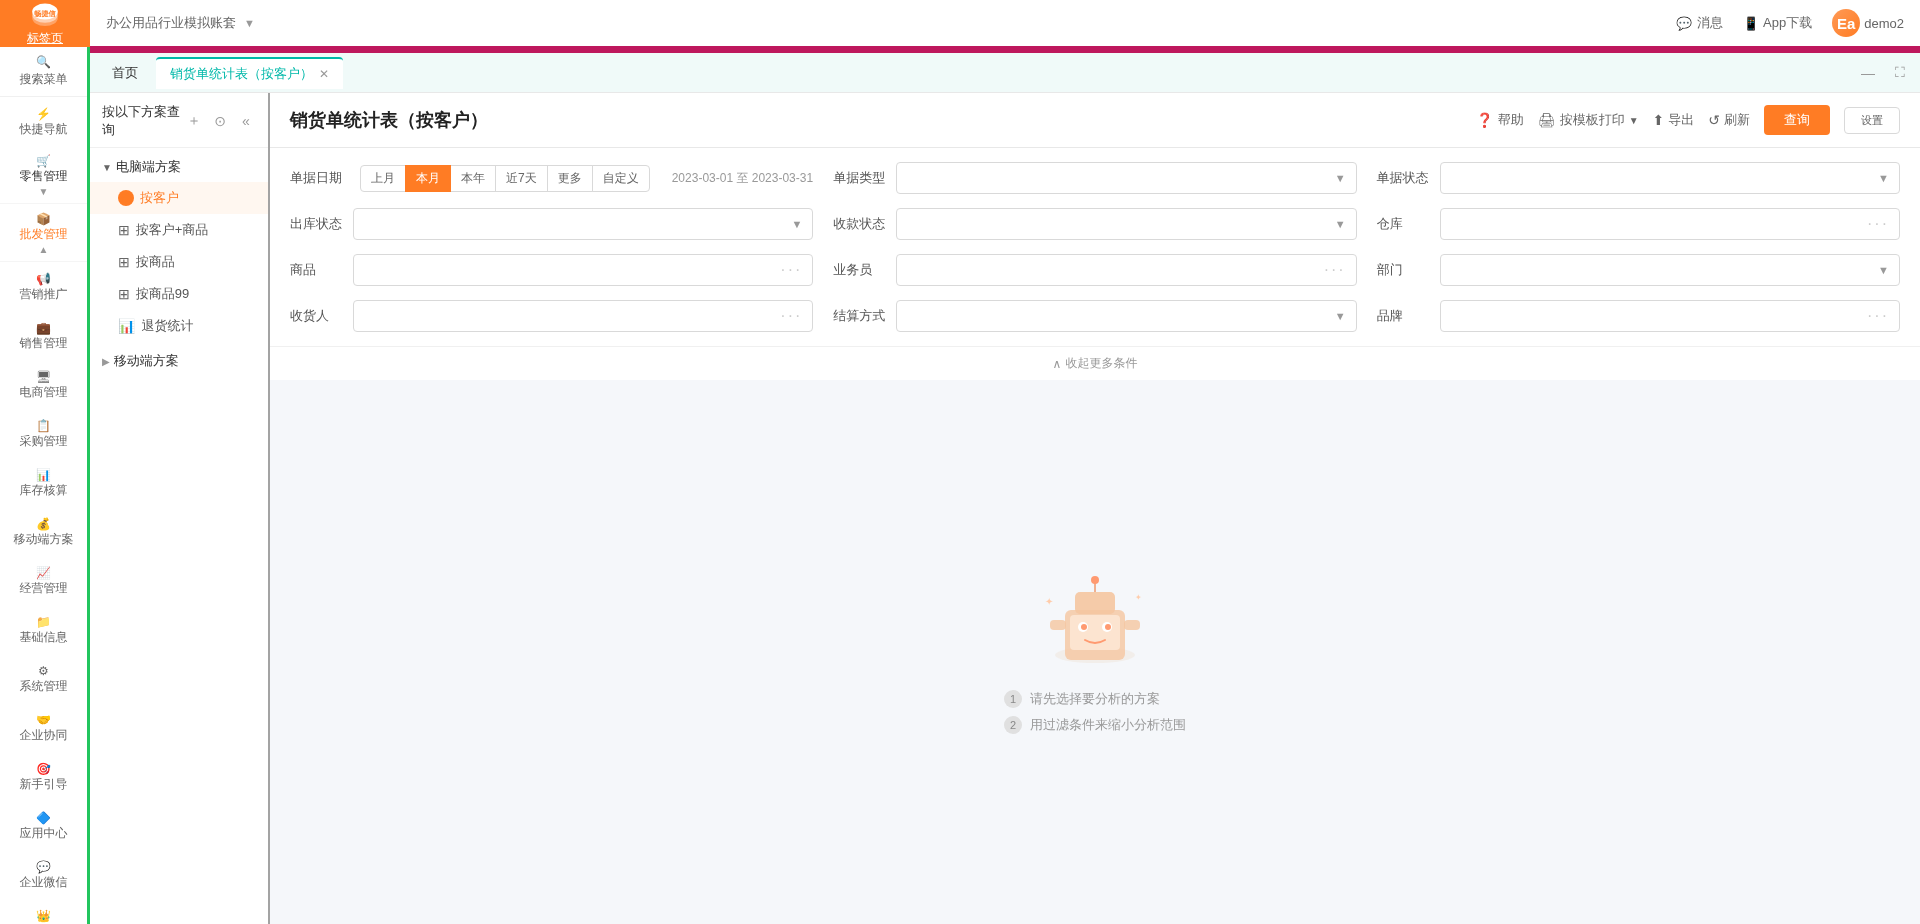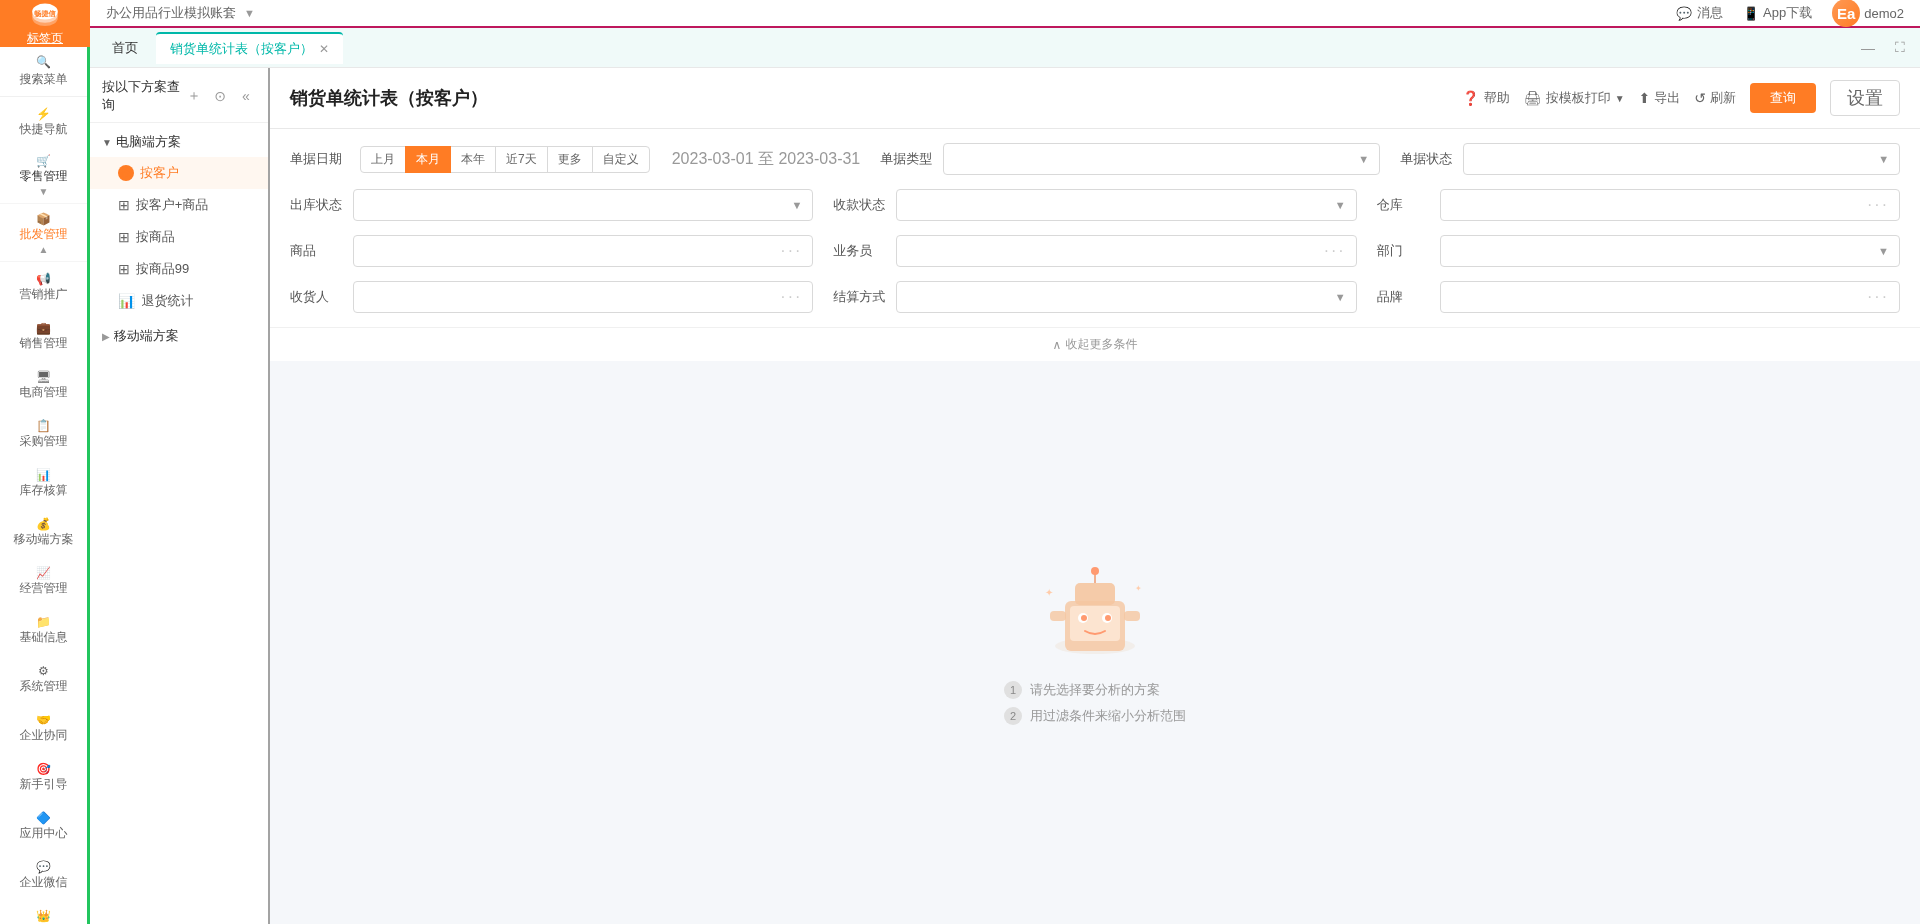--- a/index.html
+++ b/index.html
@@ -69,27 +69,27 @@
     .main-area {
       flex: 1;
       display: flex;
       flex-direction: column;
       height: 924px;
       overflow: hidden;
     }
 
     
     .top-header {
-      height: 28px;
+      height: 53px;
       background: #fff;
       display: flex;
       align-items: center;
       justify-content: space-between;
       padding: 0 16px;
-      border-bottom: 2px solid #be185d;
+      border-bottom: 7px solid #be185d;
       flex-shrink: 0;
     }
     .header-left {
       display: flex;
       align-items: center;
       gap: 8px;
       font-size: 13px;
       color: #666;
     }
     .header-left .dropdown-arrow { color: #999; font-size: 11px; }
@@ -320,21 +320,21 @@
       cursor: pointer;
       font-size: 13px;
     }
     .btn-settings {
       background: #fff;
       color: #666;
       border: 1px solid #d9d9d9;
       padding: 5px 16px;
       border-radius: 4px;
       cursor: pointer;
-      font-size: 18px;
+      font-size: 11px;
     }
 
     
     .filter-area {
       background: #fff;
       padding: 14px 20px;
       flex-shrink: 0;
     }
     .filter-row {
       display: flex;
@@ -365,21 +365,21 @@
     }
     .date-btn:first-child { border-radius: 4px 0 0 4px; }
     .date-btn:last-child { border-radius: 0 4px 4px 0; }
     .date-btn-active {
       background: #ff7c24;
       color: white;
       border-color: #ff7c24;
       z-index: 1;
     }
     .date-range-text {
-      font-size: 16px;
+      font-size: 12px;
       color: #999;
       margin-left: 8px;
     }
     .filter-select {
       flex: 1;
       height: 32px;
       border: 1px solid #d9d9d9;
       border-radius: 4px;
       padding: 0 10px;
       font-size: 13px;

